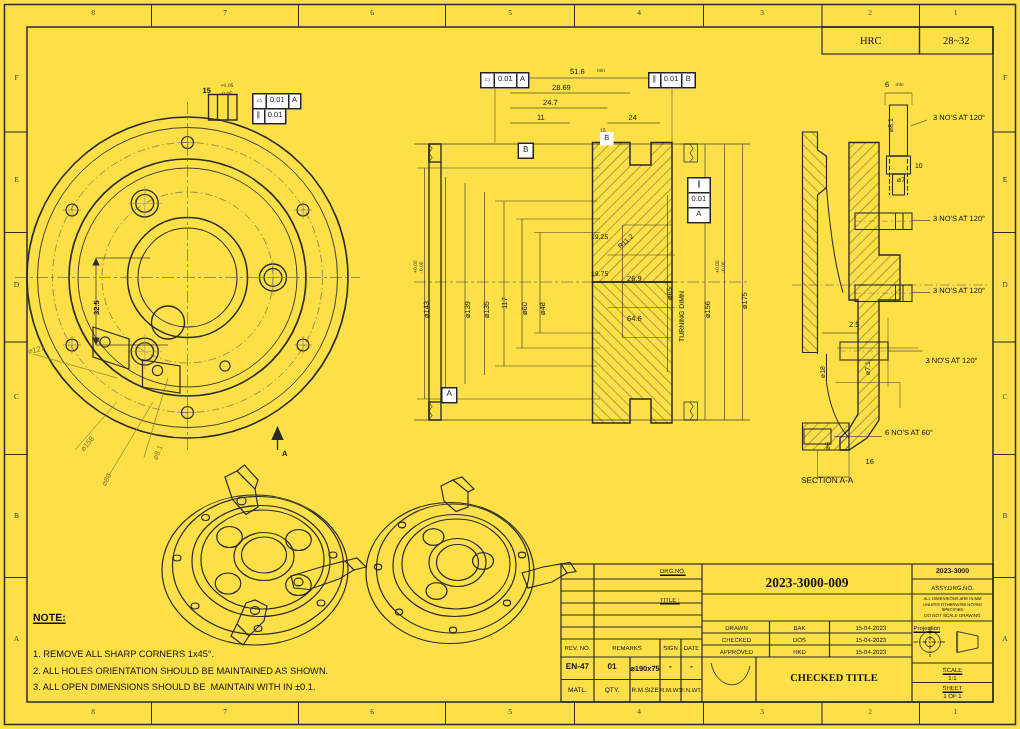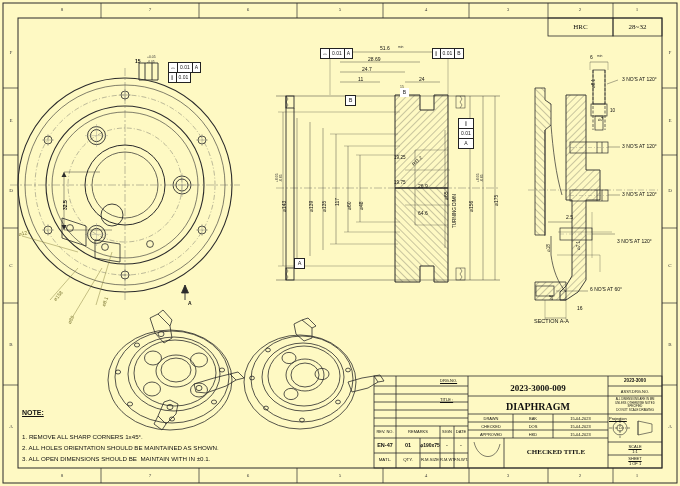--- a/index.html
+++ b/index.html
@@ -1,17 +1,17 @@
 <!DOCTYPE html>
 <html><head>
 <meta charset="utf-8">
 <style>
   html,body{margin:0;padding:0;background:#ffffff;}
   body{width:680px;height:486px;overflow:hidden;font-family:"Liberation Sans",sans-serif;color:#1a1a1a;}
-  #sheet{position:relative;width:680px;height:486px;background:#fef9c3;}
+  #sheet{position:relative;width:680px;height:486px;background:#fde047;}
   .zone{position:absolute;font-size:5px;color:#3a3a3a;text-align:center;font-family:"Liberation Serif",serif;}
   .dim{position:absolute;font-size:5px;color:#111;white-space:nowrap;font-family:"Liberation Sans",sans-serif;}
   .dimY{position:absolute;font-size:5px;color:#111;white-space:nowrap;transform-origin:0 0;transform:rotate(-90deg);}
   .dimOl{color:#7a7530;}
   .gdt{position:absolute;border:1px solid #222;display:flex;height:9px;background:#fff;}
   .gdt div{border-right:1px solid #222;padding:0 2px;font-size:5px;line-height:9px;text-align:center;font-family:"Liberation Sans",sans-serif;}
   .gdt div:last-child{border-right:none;}
   .datum{position:absolute;border:1px solid #222;background:#fff;font-size:5.5px;width:9px;height:9px;line-height:9px;text-align:center;}
   .note{position:absolute;font-size:6.2px;color:#111;white-space:pre;line-height:9px;}
   .tb{position:absolute;font-size:5px;color:#111;text-align:center;white-space:nowrap;}
@@ -567,21 +567,20 @@
     </g>
 
     <g stroke="#2b2b2b" stroke-width="0.6" fill="none">
       <path d="M474 442 C 478 460, 496 462, 500 444"></path>
     </g>
   </svg>
 
   <div class="tb" style="left:440px;top:378px;font-size:4px;text-align:left;width:60px;text-decoration:underline">DRG.NO.</div>
   <div class="tb big" style="left:468px;top:383px;width:140px;font-size:9px">2023-3000-009</div>
   <div class="tb" style="left:440px;top:397px;font-size:4px;text-align:left;width:60px;text-decoration:underline">TITLE :</div>
-  <div class="tb big" style="left:468px;top:401px;width:140px;font-size:10px">DIAPHRAGM</div>
 
   <div class="tb tbb" style="left:608px;top:378px;width:54px;font-size:4.6px">2023-3000</div>
   <div class="tb" style="left:608px;top:389px;width:54px;font-size:4px">ASSY.DRG.NO.</div>
   <div class="tb" style="left:609px;top:398px;width:52px;font-size:2.8px;line-height:3.6px;white-space:pre-line">ALL DIMENSIONS ARE IN MM
 UNLESS OTHERWISE NOTED
 SPECIFIED</div>
   <div class="tb" style="left:609px;top:408px;width:52px;font-size:3px">DO NOT SCALE DRAWING</div>
   <div class="tb" style="left:609px;top:416px;width:40px;font-size:4px;text-align:left;text-decoration:underline">Projection</div>
   <div class="tb" style="left:608px;top:444px;width:54px;font-size:4px;text-decoration:underline">SCALE</div>
   <div class="tb" style="left:608px;top:449px;width:54px;font-size:4px">1:1</div>

